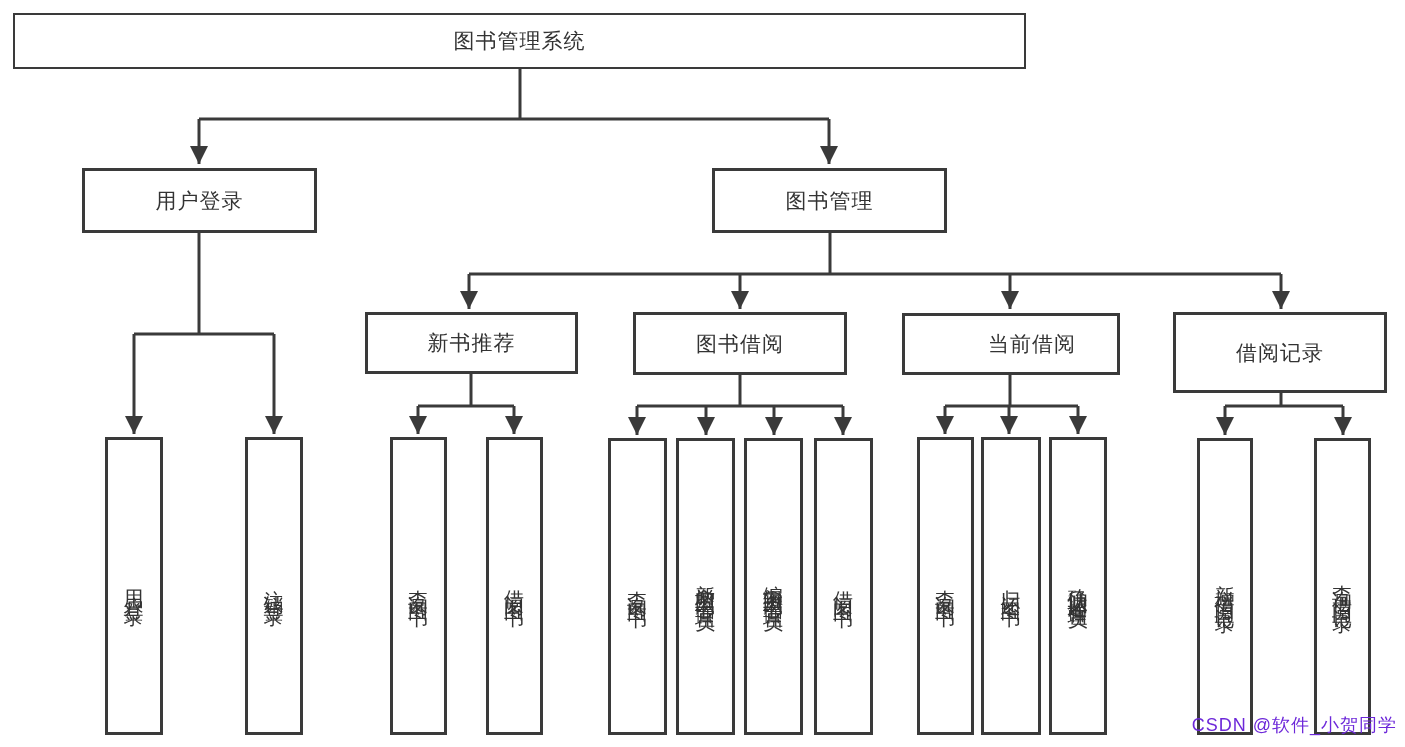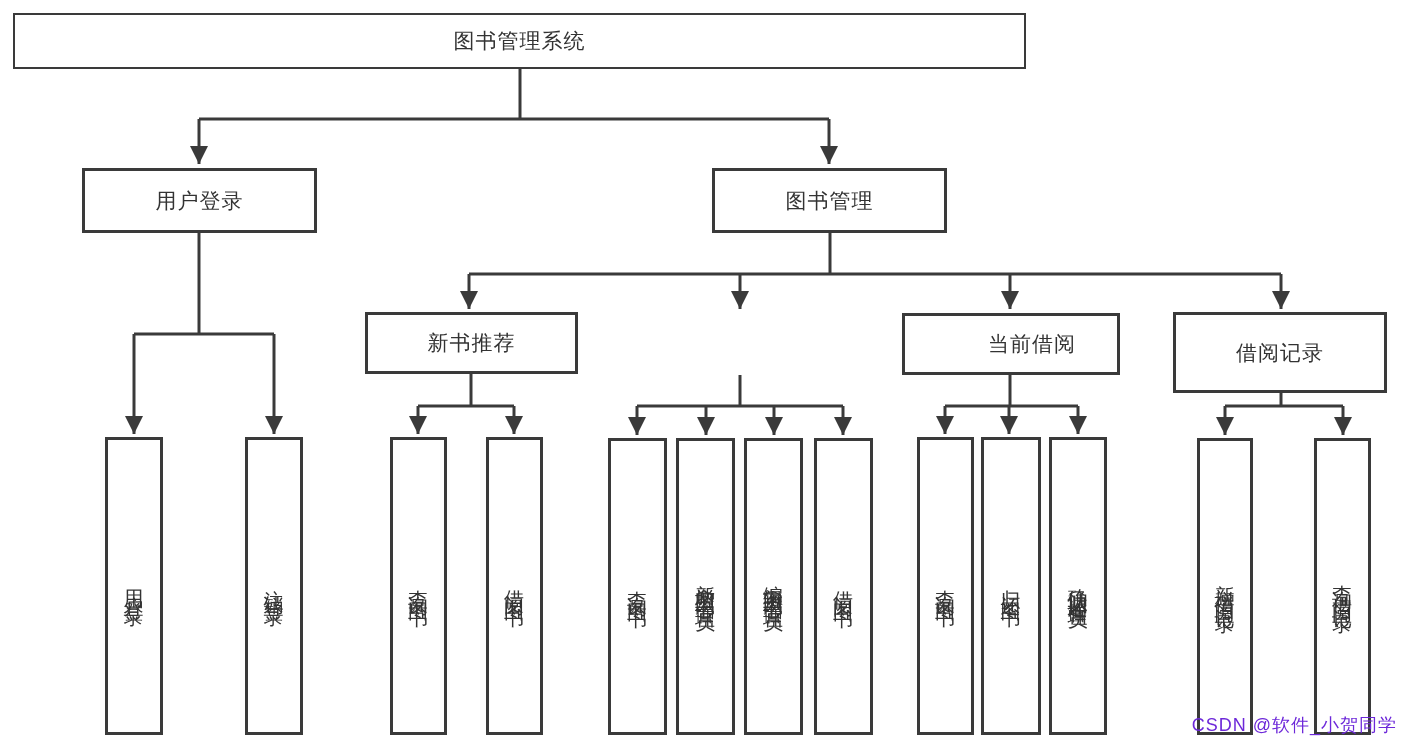--- a/index.html
+++ b/index.html
@@ -119,20 +119,21 @@
       <line x1="1343" y1="406" x2="1343" y2="435" marker-end="url(#ah)"></line>
     </g>
   </svg>
 
   <div class="box h" style="left:13px; top:13px; width:1013px; height:56px; border-width:2.5px;">图书管理系统</div>
 
   <div class="box h" style="left:82px; top:168px; width:235px; height:65px;">用户登录</div>
   <div class="box h" style="left:712px; top:168px; width:235px; height:65px;">图书管理</div>
 
   <div class="box h" style="left:365px; top:312px; width:213px; height:62px;">新书推荐</div>
+  <div class="box h" style="left:633px; top:312px; width:214px; height:63px;">图书借阅</div>
   <div class="box h" style="left:902px; top:313px; width:218px; height:62px;padding-left:42px;">当前借阅</div>
   <div class="box h" style="left:1173px; top:312px; width:214px; height:81px;">借阅记录</div>
 
   <div class="box v" style="left:105px; top:437px; width:58px; height:298px;">用户登录</div>
   <div class="box v" style="left:245px; top:437px; width:58px; height:298px;">注销登录</div>
 
   <div class="box v" style="left:390px; top:437px; width:57px; height:298px;">查询图书</div>
   <div class="box v" style="left:486px; top:437px; width:57px; height:298px;">借阅图书</div>
 
   <div class="box v" style="left:608px; top:438px; width:59px; height:297px;">查询图书</div>

